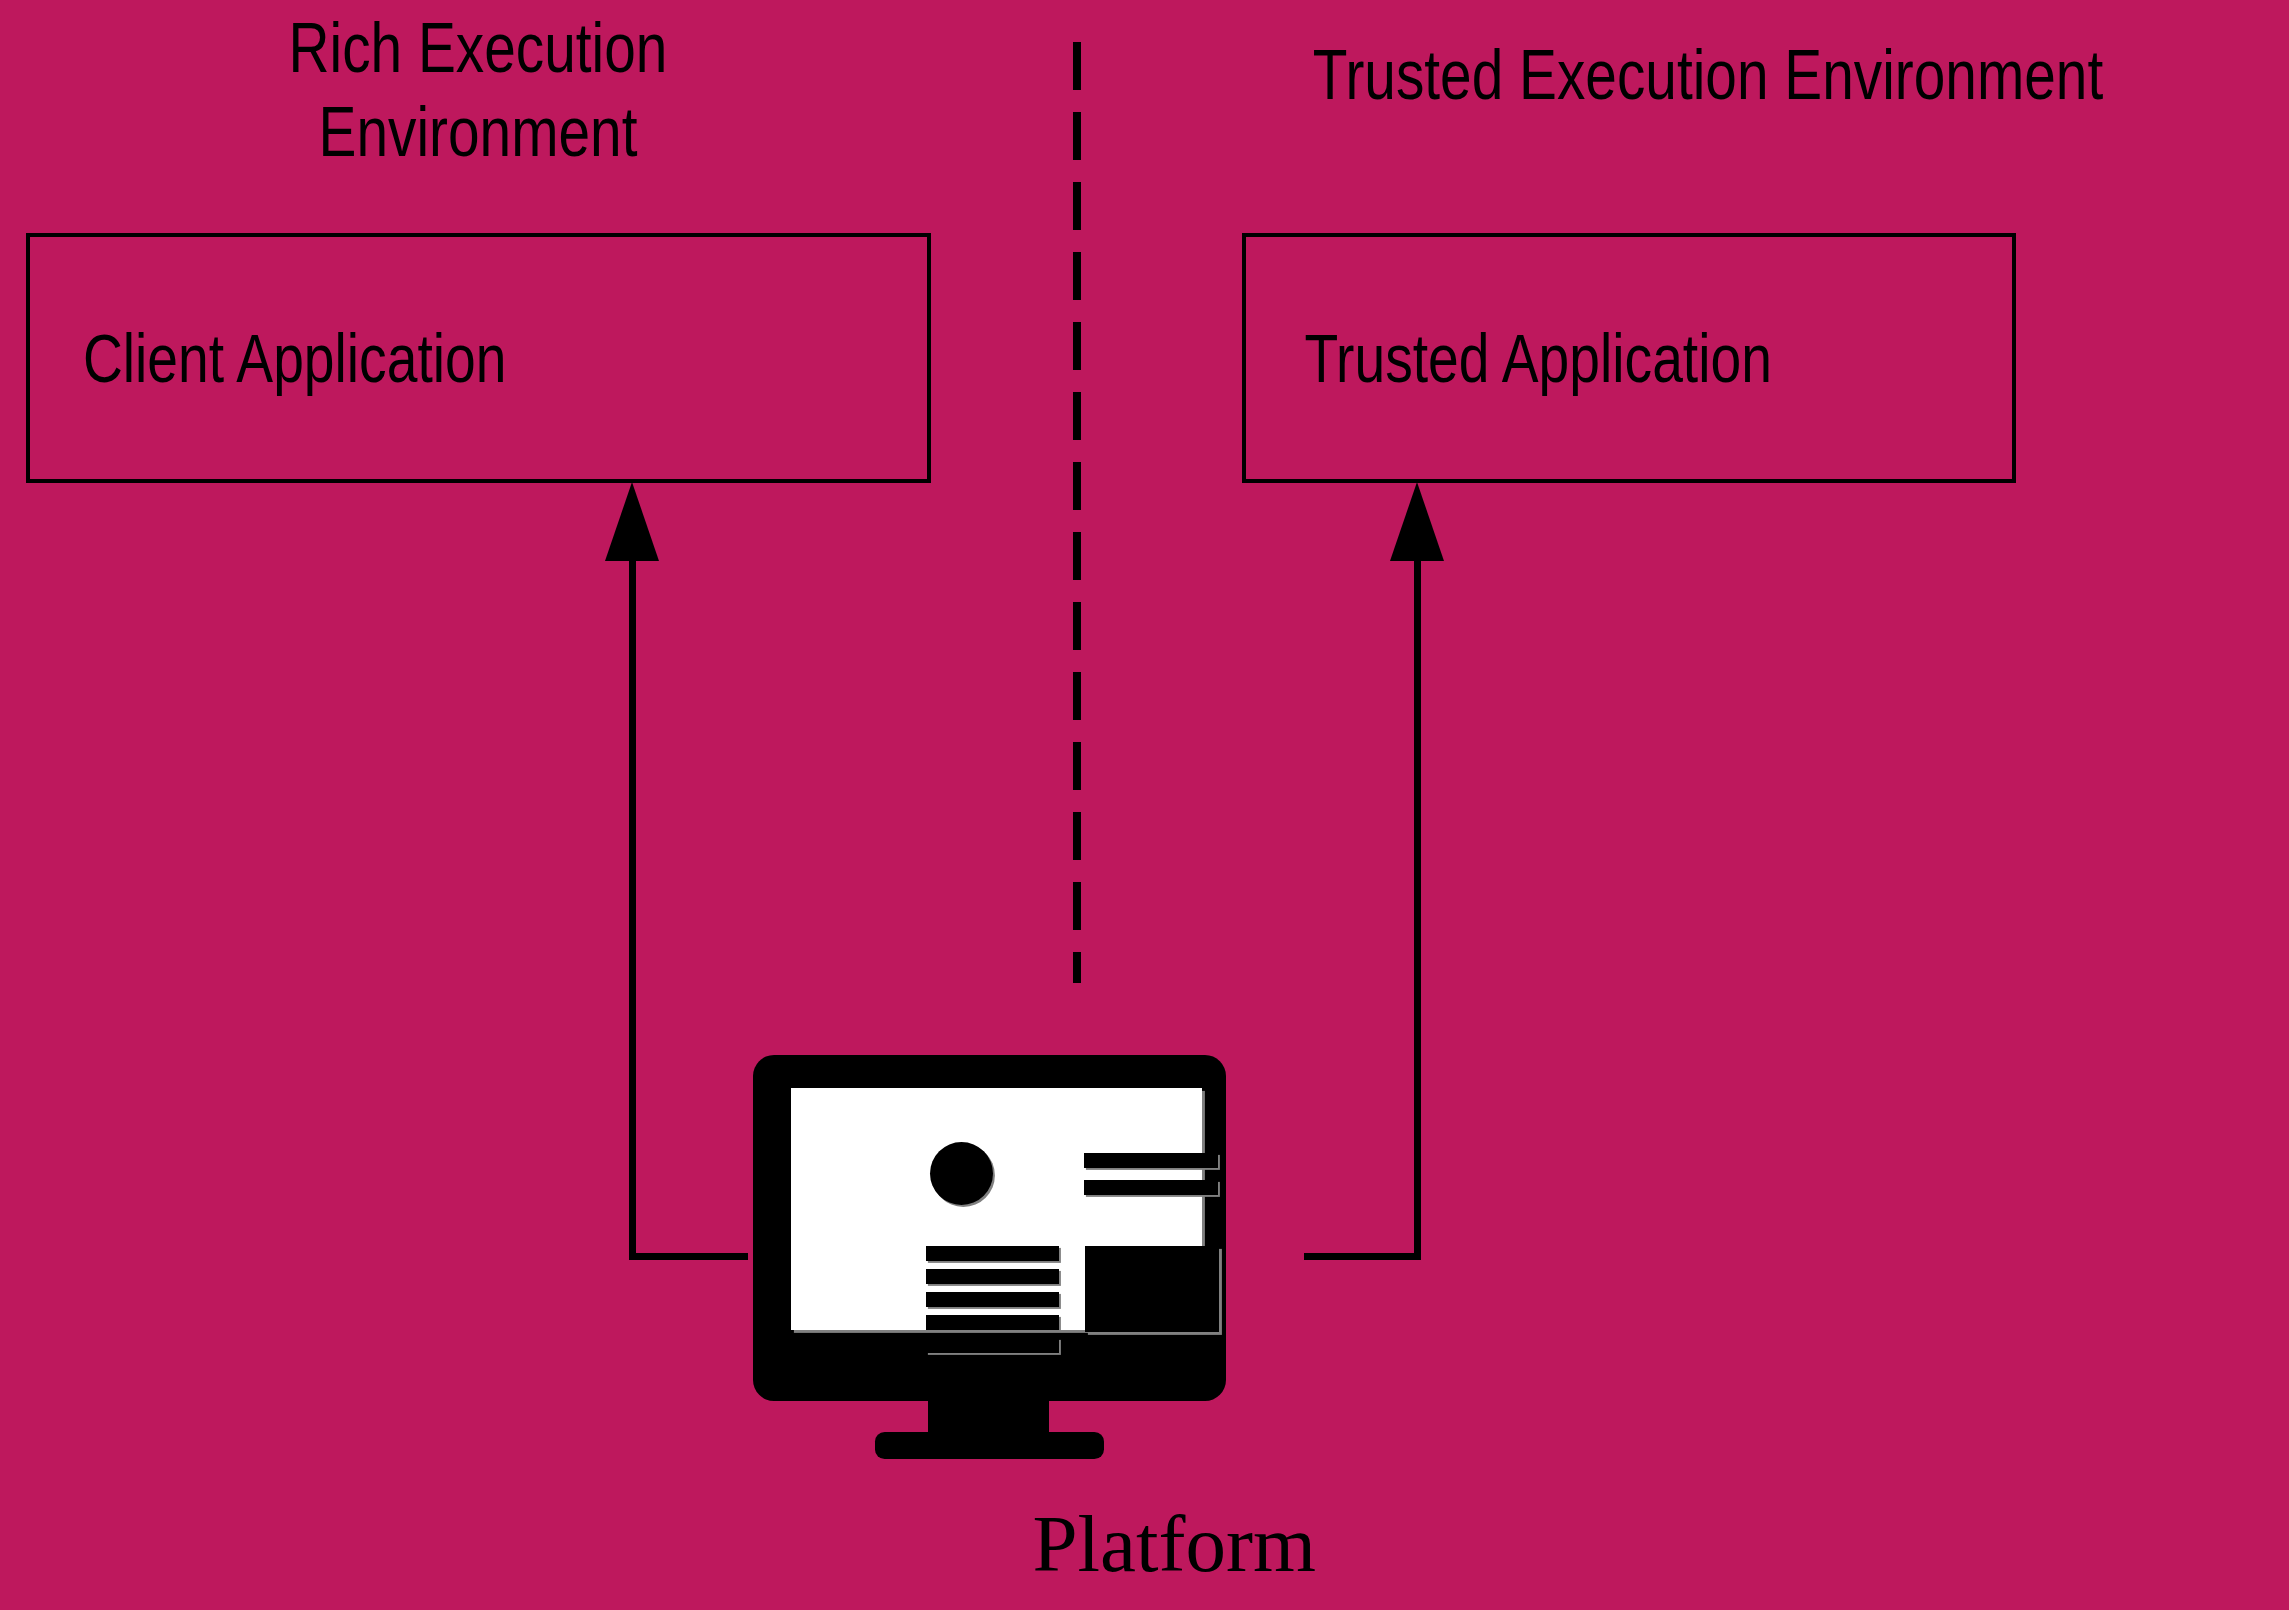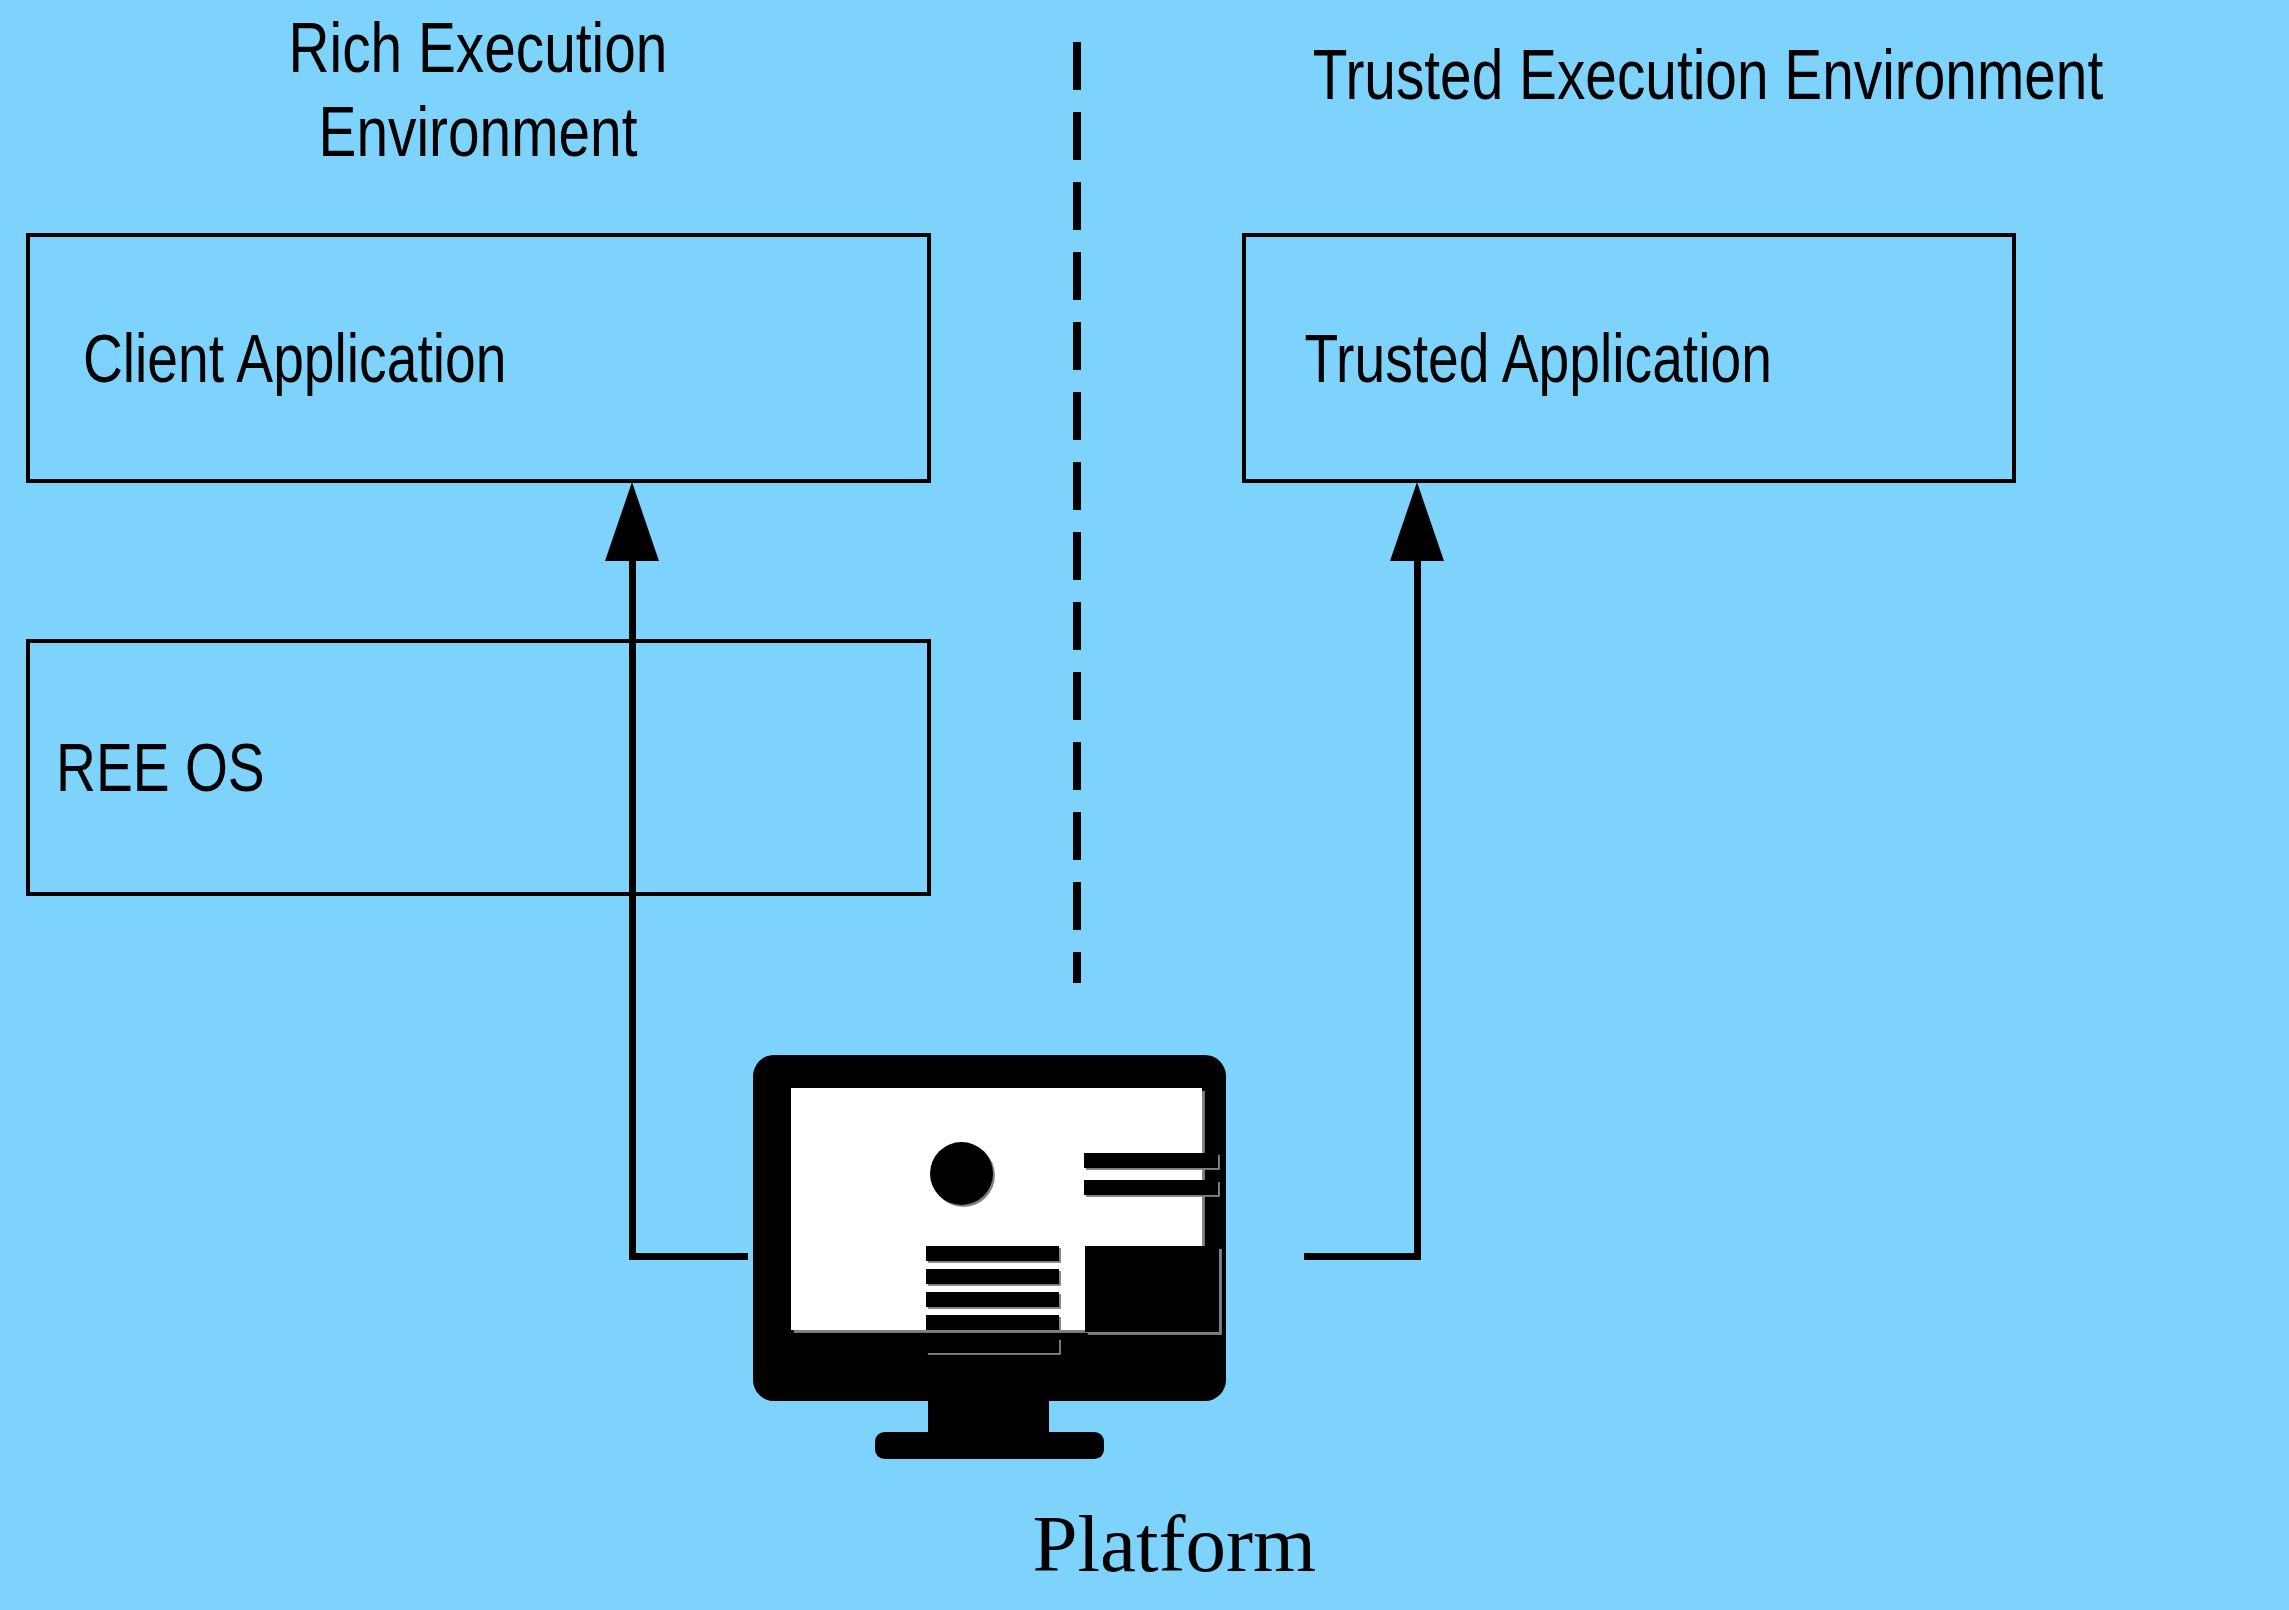--- a/index.html
+++ b/index.html
@@ -4,21 +4,21 @@
 <style>
   html, body {
     margin: 0;
     padding: 0;
     background: #ffffff;
   }
   #canvas {
     position: relative;
     width: 2289px;
     height: 1610px;
-    background: #7dd3fc;
+    background: #be185d;
     overflow: hidden;
     font-family: "Liberation Sans", sans-serif;
     color: #000000;
   }
 
   
   .heading {
     position: absolute;
     text-align: center;
     color: #000;
@@ -213,23 +213,20 @@
 Environment</div>
 
   <div id="tee-heading" class="heading">Trusted Execution Environment</div>
 
   <div id="divider"></div>
 
   <div id="box-client-app" class="box">
     <span class="box-label label-narrow">Client Application</span>
   </div>
 
-  <div id="box-ree-os" class="box">
-    <span class="box-label label-narrow">REE OS</span>
-  </div>
 
   <div id="box-trusted-app" class="box">
     <span class="box-label label-narrow">Trusted Application</span>
   </div>
 
 
   <div id="ree-arrow-head" class="arrowhead"></div>
   <div id="ree-arrow-shaft" class="conn-vert"></div>
   <div id="ree-arrow-elbow" class="conn-horiz"></div>
 

